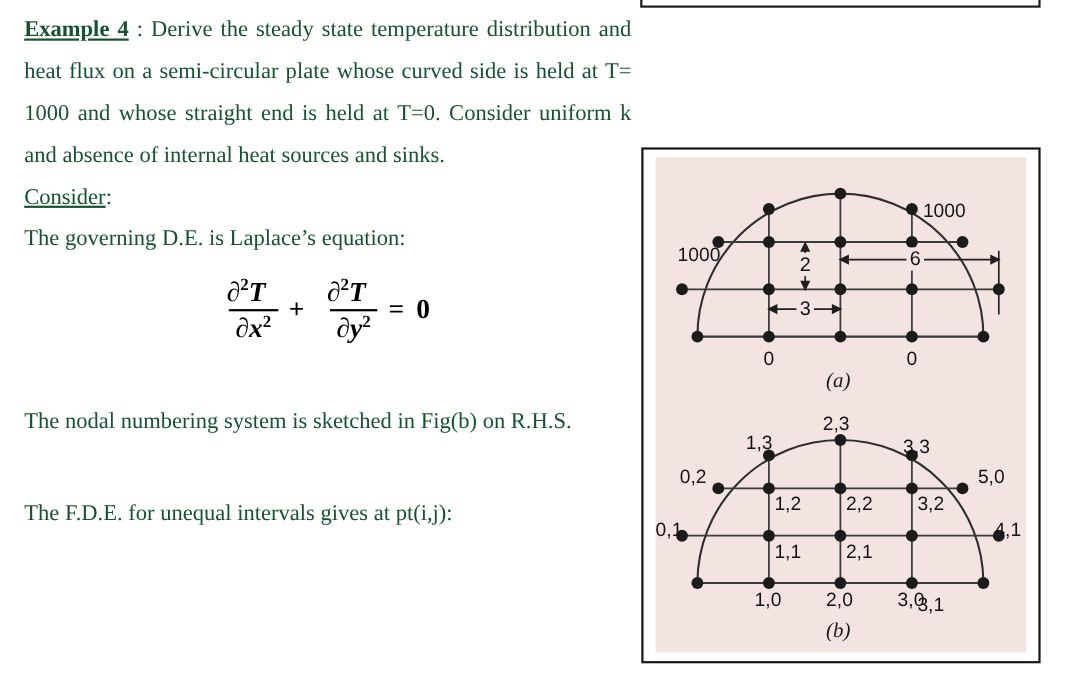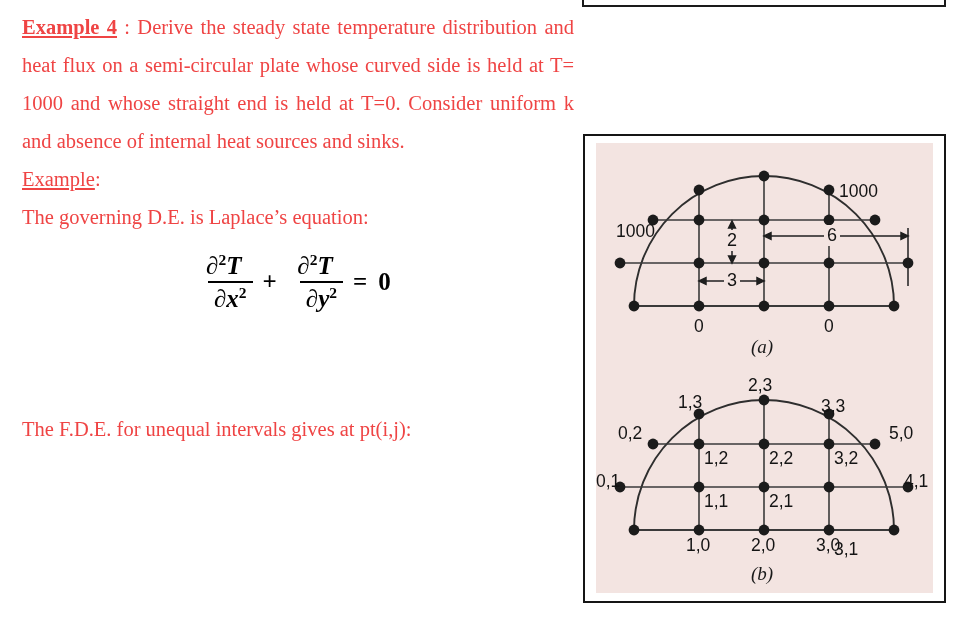--- a/index.html
+++ b/index.html
@@ -28,21 +28,21 @@
     position:absolute;
     left:22px; top:8px;
     width:552px;
   }
   .para{
     font-size:20.5px;
     line-height:38px;
     text-align:justify;
     text-justify:inter-word;
     margin:0;
-    color:#ef4444;
+    color:#14532d;
   }
   .para.nojust{text-align:left;}
   .ul-bold{font-weight:bold;text-decoration:underline;}
   .ul{text-decoration:underline;}
   .spacer-md{height:36px;}
   .spacer-lg{height:46px;}
 
   
   .eq-wrap{
     margin:0;
@@ -127,21 +127,21 @@
 <body>
 
 <div id="root">
 
   <div class="top-cut-box"></div>
 
   <div class="text-col">
 
     <p class="para"><span class="ul-bold">Example 4</span><span> :  </span><span>Derive the steady state temperature distribution and heat flux on a semi-circular plate whose curved side is held at T= 1000 and whose straight end is held at T=0. Consider uniform k and   absence of internal heat sources and sinks.</span></p>
 
-    <p class="para nojust"><span class="ul">Example</span><span>:</span></p>
+    <p class="para nojust"><span class="ul">Consider</span><span>:</span></p>
 
     <p class="para nojust">The governing D.E. is  Laplace’s equation:</p>
 
     <div class="eq-wrap">
       <span class="eq">
         <span class="frac">
           <span class="num"><span class="partial">∂</span><span class="sup">2</span><span>T</span></span>
           <span class="den"><span class="partial">∂</span><span>x</span><span class="sup">2</span></span>
         </span>
         <span class="op">+</span>
@@ -149,20 +149,21 @@
           <span class="num"><span class="partial">∂</span><span class="sup">2</span><span>T</span></span>
           <span class="den"><span class="partial">∂</span><span>y</span><span class="sup">2</span></span>
         </span>
         <span class="op">=</span>
         <span class="zero">0</span>
       </span>
     </div>
 
     <div class="spacer-md"></div>
 
+    <p class="para nojust">The nodal numbering system is sketched in Fig(b) on R.H.S.</p>
 
     <div class="spacer-lg"></div>
 
     <p class="para nojust">The F.D.E. for unequal intervals gives at pt(i,j):</p>
   </div>
 
   <div class="fig-frame">
     <div class="fig-inner">
 
       <svg class="fig-svg" width="337" height="215" viewBox="0 0 337 215" style="left:0;top:0;">

